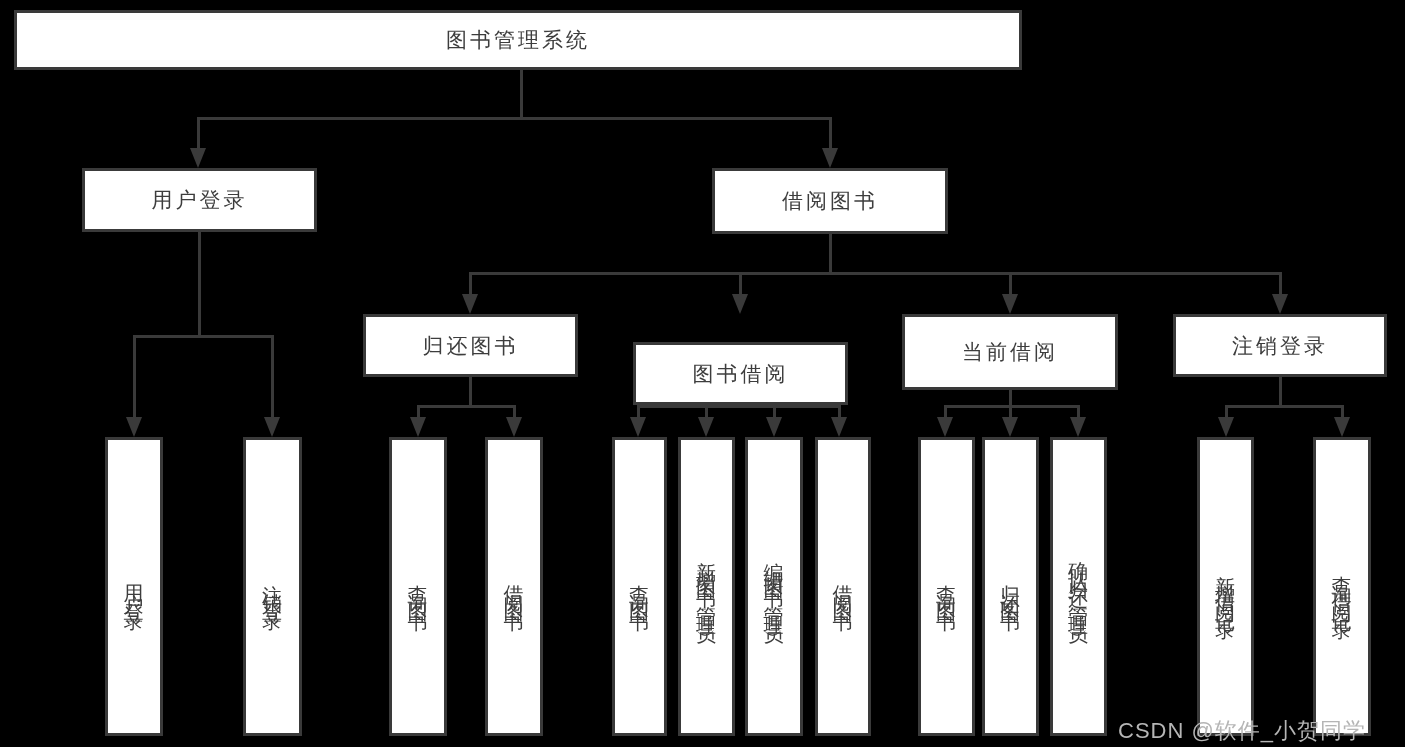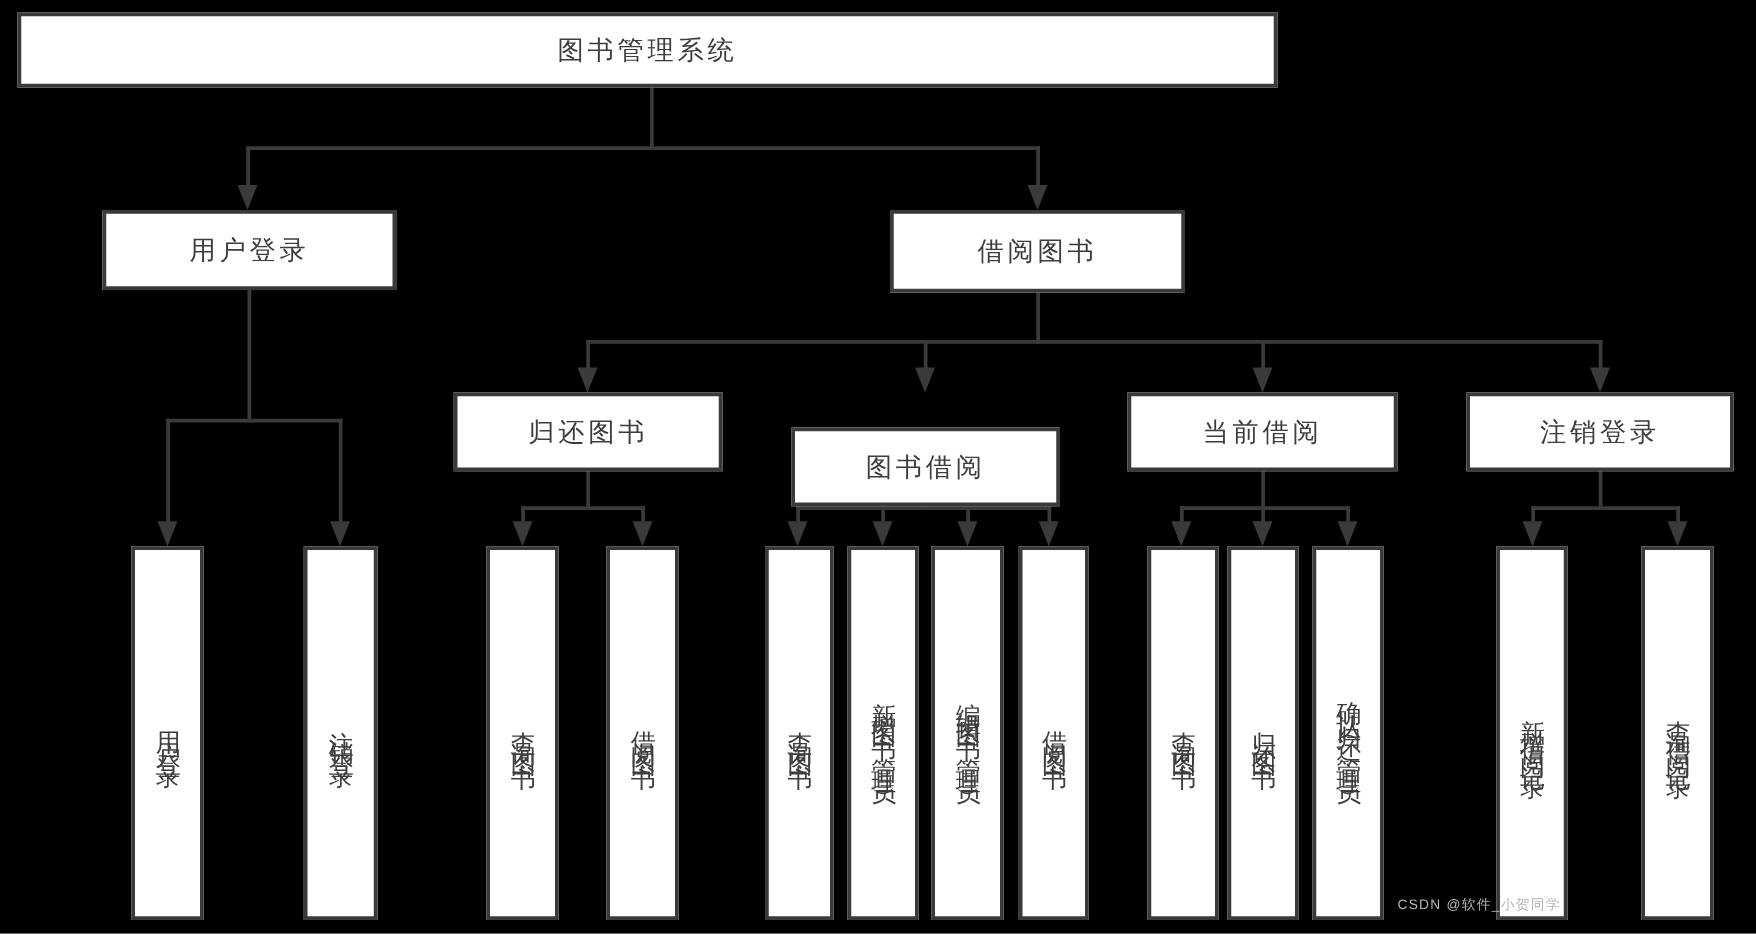--- a/index.html
+++ b/index.html
@@ -50,21 +50,21 @@
     border-left: 8px solid transparent;
     border-right: 8px solid transparent;
     border-top: 20px solid #3a3a3a;
   }
   
   .pos-root          { left: 14px;   top: 10px;  width: 1008px; height: 60px; }
   .pos-user-login    { left: 82px;   top: 168px; width: 235px;  height: 64px; }
   .pos-book-mgmt     { left: 712px;  top: 168px; width: 236px;  height: 66px; }
   .pos-new-book      { left: 363px;  top: 314px; width: 215px;  height: 63px; }
   .pos-book-borrow   { left: 633px;  top: 314px; width: 215px;  height: 63px; margin-top: 28px; }
-  .pos-current       { left: 902px;  top: 314px; width: 216px;  height: 63px; }
+  .pos-current       { left: 902px;  top: 314px; width: 216px;  height: 76px; }
   .pos-record        { left: 1173px; top: 314px; width: 214px;  height: 63px; }
 
   .leaf-a1 { left: 105px;  top: 437px; width: 58px; height: 299px; }
   .leaf-a2 { left: 243px;  top: 437px; width: 59px; height: 299px; }
   .leaf-b1 { left: 389px;  top: 437px; width: 58px; height: 299px; }
   .leaf-b2 { left: 485px;  top: 437px; width: 58px; height: 299px; }
   .leaf-c1 { left: 612px;  top: 437px; width: 55px; height: 299px; }
   .leaf-c2 { left: 678px;  top: 437px; width: 57px; height: 299px; }
   .leaf-c3 { left: 745px;  top: 437px; width: 58px; height: 299px; }
   .leaf-c4 { left: 815px;  top: 437px; width: 56px; height: 299px; }
@@ -72,21 +72,21 @@
   .leaf-d2 { left: 982px;  top: 437px; width: 57px; height: 299px; }
   .leaf-d3 { left: 1050px; top: 437px; width: 57px; height: 299px; }
   .leaf-e1 { left: 1197px; top: 437px; width: 57px; height: 299px; }
   .leaf-e2 { left: 1313px; top: 437px; width: 58px; height: 299px; }
 
   
   .watermark {
     position: absolute;
     left: 1118px;
     top: 716px;
-    font-size: 11px;
+    font-size: 22px;
     color: #b5b5b5;
     letter-spacing: 1px;
     z-index: 6;
     white-space: nowrap;
   }
 </style>
 </head>
 <body>
 
 <div id="canvas">

